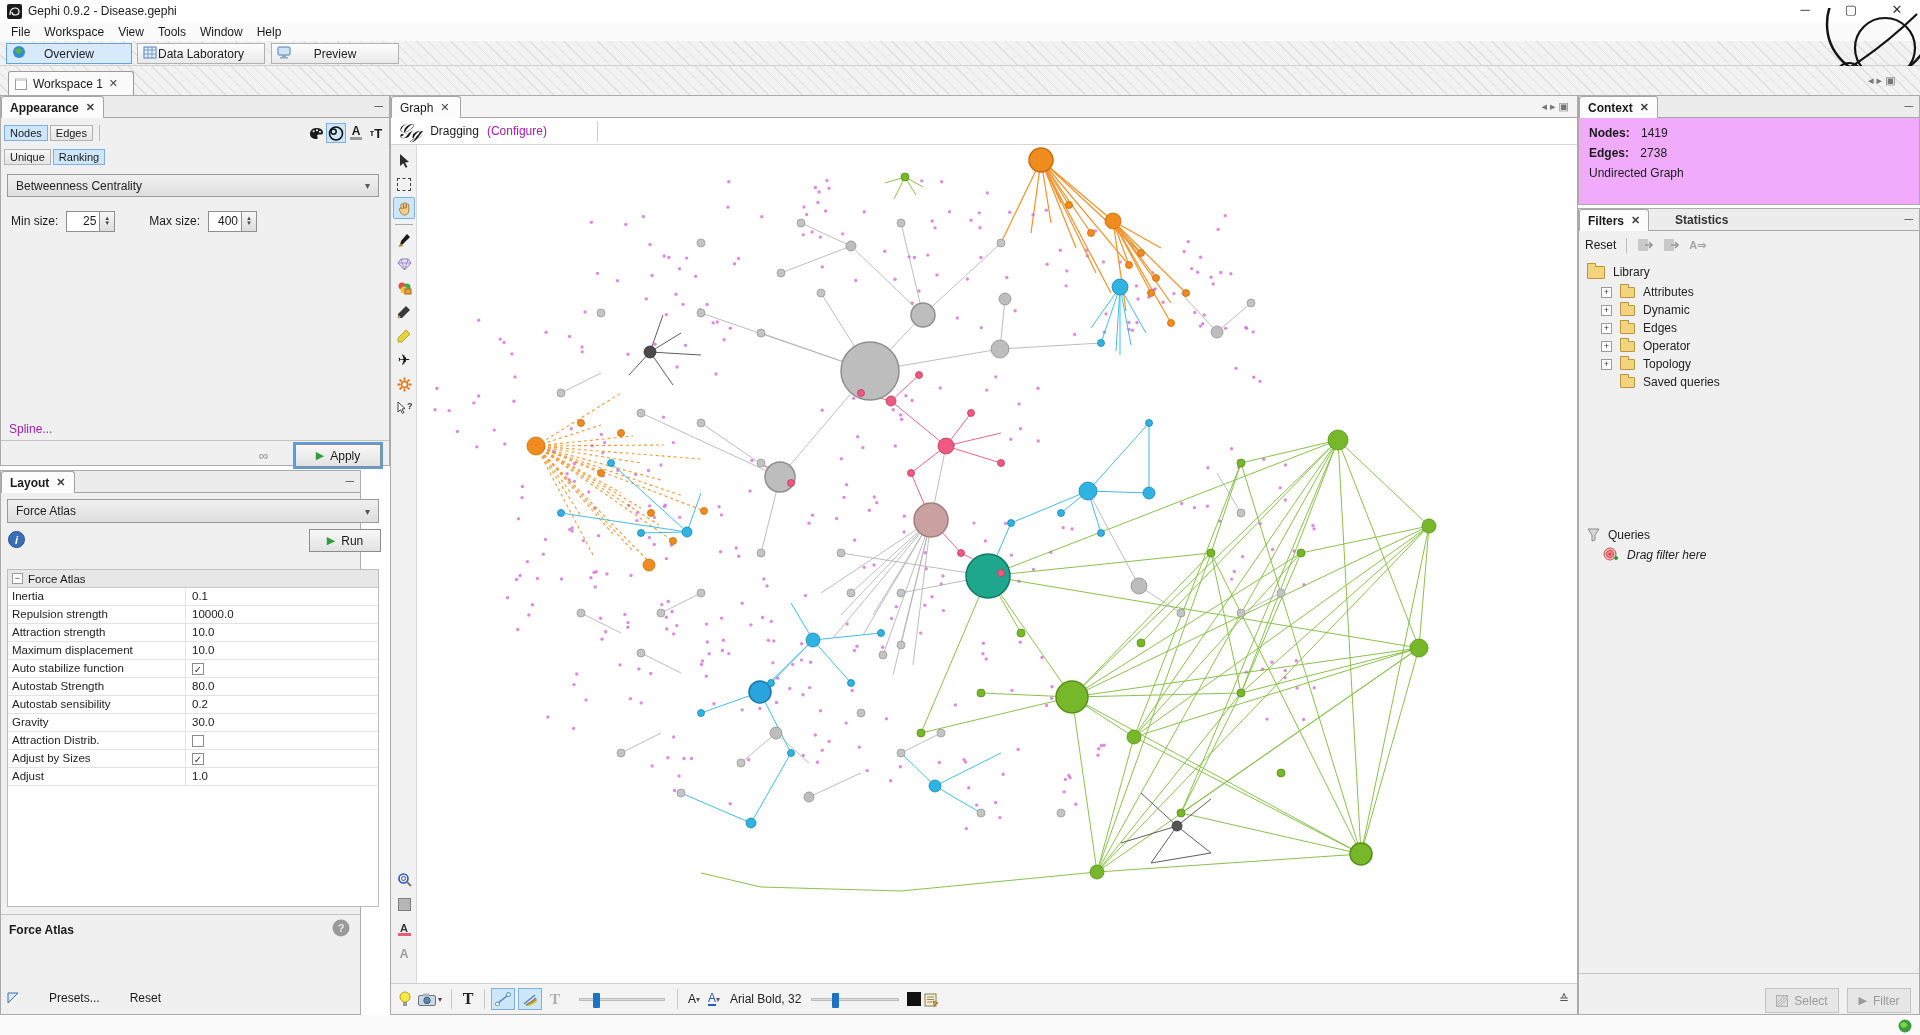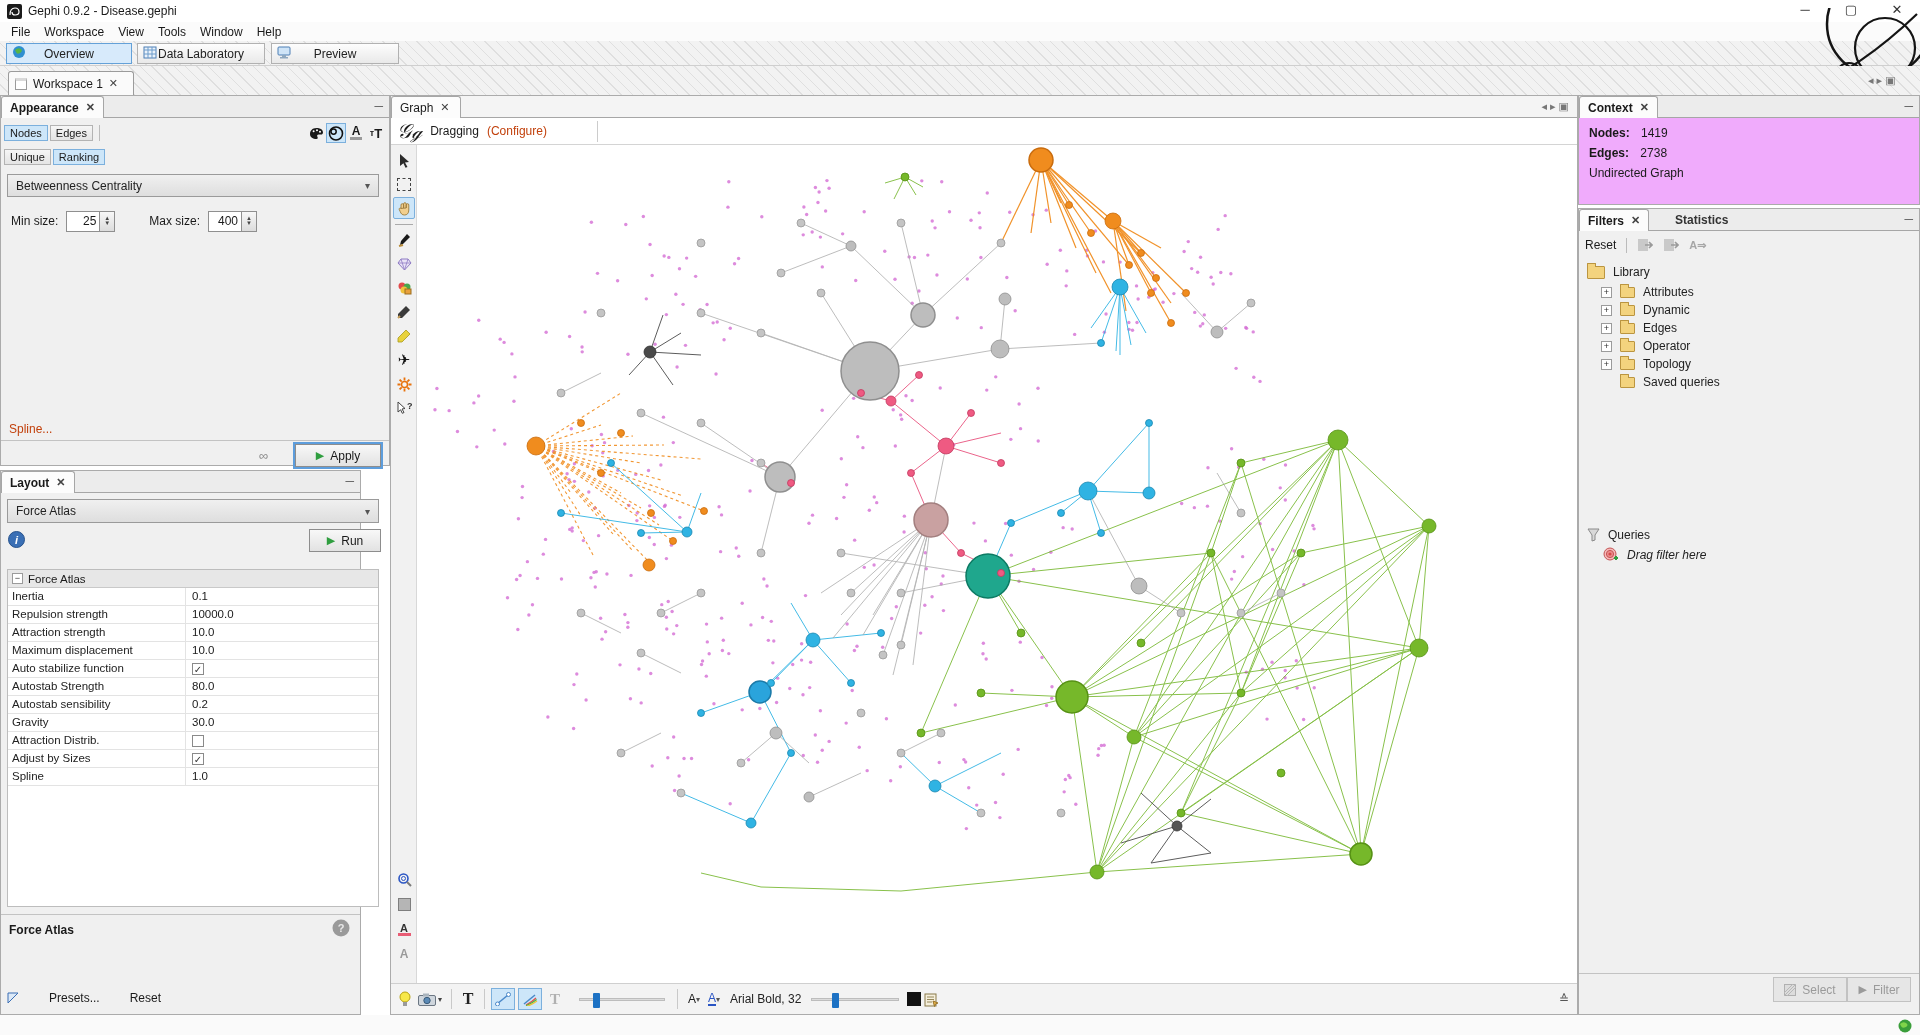--- a/index.html
+++ b/index.html
@@ -42,21 +42,21 @@
   .dd{background:linear-gradient(#f0f0f0,#dedede);border:1px solid #9a9a9a;display:flex;align-items:center;padding:0 8px;font-size:12px;color:#222}
   .dd .chev{margin-left:auto;color:#555;font-size:10px}
   .spin{display:flex;height:21px}
   .spin .val{width:34px;background:#fff;border:1px solid #8f8f8f;text-align:right;padding:2px 3px;font-size:12px}
   .spin .arr{width:15px;border:1px solid #8f8f8f;border-left:none;background:linear-gradient(#f7f7f7,#dcdcdc);
     display:flex;flex-direction:column;align-items:center;justify-content:center;font-size:6px;color:#444;line-height:5px}
   .btn{border:1px solid #8d8d8d;background:linear-gradient(#f8f8f8,#e2e2e2);display:flex;align-items:center;justify-content:center;gap:6px;font-size:12px}
   .btn .play{color:#2f9e3f;font-size:11px}
   .btn.focus{outline:2px solid #5d9ddc;outline-offset:0}
   .btn.disabled{background:#e6e6e6;color:#9a9a9a;border-color:#c2c2c2}
-  .link{color:#c2410c}
+  .link{color:#a21caf}
 
   
   #appearance{left:0;top:95px;width:390px;height:371px;background:#f0f0f0;border:1px solid #ababab;position:absolute}
   #layoutp{left:0;top:470px;width:361px;height:545px;background:#f0f0f0;border:1px solid #ababab;position:absolute}
   .iconbtn{width:20px;height:20px;display:flex;align-items:center;justify-content:center}
   .iconbtn.sel{background:#cde6f9;border:1px solid #7cb0dd}
 
   
   #fa-table{position:absolute;left:6px;top:98px;width:372px;height:338px;background:#fff;border:1px solid #bdbdbd;overflow:hidden}
   .fa-head{height:18px;background:#e7e7e7;border-bottom:1px solid #c9c9c9;display:flex;align-items:center;gap:5px;padding:0 4px;font-size:11.5px}
@@ -300,21 +300,21 @@
             <div class="cb"></div>
           </div>
         </div>
         <div class="fa-row">
           <div class="lb">Adjust by Sizes</div>
           <div class="vl">
             <div class="cb">✓</div>
           </div>
         </div>
         <div class="fa-row">
-          <div class="lb">Spline</div>
+          <div class="lb">Adjust</div>
           <div class="vl">1.0</div>
         </div>
       </div>
   </div>
   <div class="abs" style="left:0;top:443px;right:0;border-top:1px solid #c3c3c3"></div>
   <div class="abs" style="left:8px;top:452px;font-weight:bold">Force Atlas</div>
   <div class="abs" style="right:10px;top:448px">
     <svg width="18" height="18">
         <circle cx="9" cy="9" r="8.5" fill="#9a9a9a"></circle>
         <text x="9" y="13" text-anchor="middle" fill="#e8e8e8" font-size="11" font-weight="bold">?</text>
@@ -1314,21 +1314,21 @@
       <svg width="16" height="16">
           <circle cx="7" cy="7" r="6" fill="#f6b9b9" stroke="#c45454"></circle>
           <circle cx="7" cy="7" r="3.6" fill="#ee8d8d" stroke="#c45454"></circle>
           <circle cx="7" cy="7" r="1.6" fill="#d44a4a"></circle>
           <path d="M11,11 h4 M13,9 v4" stroke="#2f9e3f" stroke-width="2"></path>
         </svg>
       <span style="font-style:italic">Drag filter here</span>
     </div>
   </div>
   <div class="abs" style="left:0;right:0;bottom:40px;border-top:1px solid #c3c3c3"></div>
-  <div class="abs flex" style="right:8px;bottom:12px;">
+  <div class="abs flex" style="right:8px;bottom:1px;gap:8px">
     <div class="btn disabled" style="width:74px;height:25px">
       <svg width="12" height="12">
           <rect x="0.5" y="0.5" width="11" height="11" fill="#dcdcdc" stroke="#b0b0b0"></rect>
           <path d="M0,9 L9,0 M0,12 L12,0 M3,12 L12,3" stroke="#b8b8b8"></path>
         </svg>
       <span>Select</span>
     </div>
     <div class="btn disabled" style="width:64px;height:25px">
       <span style="color:#9a9a9a;font-size:11px">▶</span>
       <span>Filter</span>

